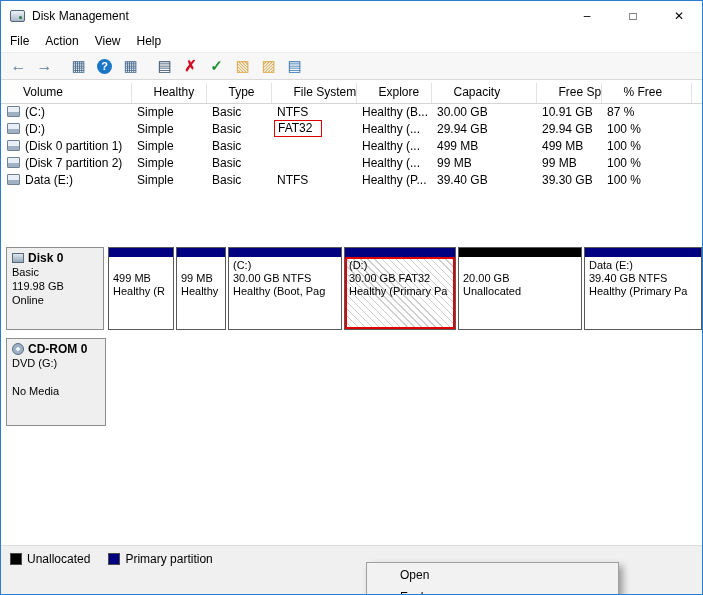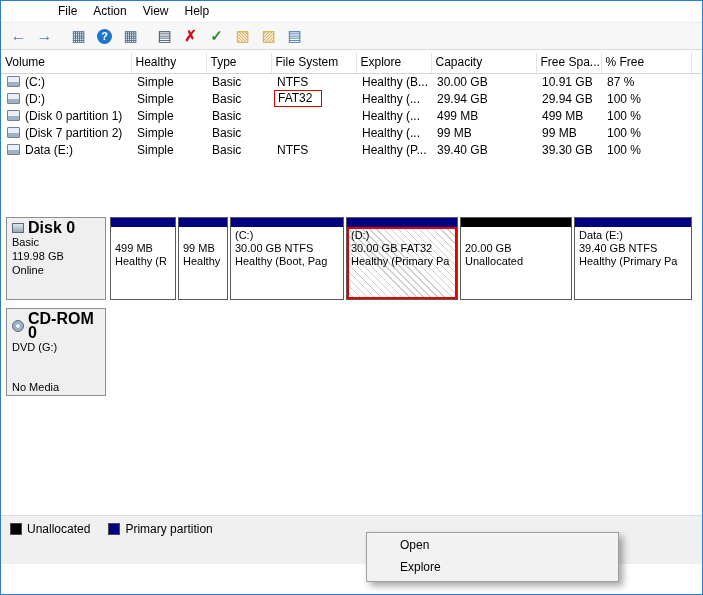--- a/index.html
+++ b/index.html
@@ -12,97 +12,106 @@
   .titlebar { height: 30px; display: flex; align-items: center; background: #fff; }
   .app-icon { width: 15px; height: 12px; margin: 0 7px 0 9px; border: 1px solid #54657a; border-radius: 2px;
               background: linear-gradient(#eef3f8, #a9b9c9); position: relative; }
   .app-icon::after { content: ""; position: absolute; right: 2px; bottom: 2px; width: 3px; height: 3px;
                      background: #2d7d46; border-radius: 50%; }
   .title-text { font-size: 12px; }
   .win-controls { margin-left: auto; display: flex; align-self: stretch; }
   .win-btn { width: 46px; display: flex; align-items: center; justify-content: center; font-size: 12px; }
 
   
-  .menubar { height: 21px; display: flex; align-items: center; padding-left: 1px; background: #fff; margin-left: 48px; }
+  .menubar { height: 21px; display: flex; align-items: center; padding-left: 1px; background: #fff; }
   .menu-item { padding: 2px 8px 3px; }
 
   
   .toolbar { height: 28px; display: flex; align-items: center; gap: 1px; padding-left: 5px;
              background: #f7f7f7; border-top: 1px solid #ececec; border-bottom: 1px solid #d9d9d9; }
   .tb { width: 25px; height: 23px; display: flex; align-items: center; justify-content: center; font-size: 15px; }
   .tb-sep { width: 7px; height: 23px; }
   .tb.nav { color: #5f7f9e; font-size: 16px; }
   .tb.panel { color: #41658a; }
   .help-badge { width: 15px; height: 15px; border-radius: 50%; background: #1c76c8; color: #fff;
                 font-size: 11px; font-weight: bold; display: flex; align-items: center; justify-content: center; }
   .tb.console { color: #2e4a66; }
   .tb.red { color: #cf1020; font-weight: bold; }
   .tb.green { color: #1e8f2e; font-weight: bold; }
   .tb.folder { color: #d7a33b; }
   .tb.blue { color: #2f6fb0; }
 
   
   .volume-pane { height: 164px; background: #fff; padding-top: 3px; }
   table.vol { width: 701px; border-collapse: collapse; table-layout: fixed; }
-  table.vol th { height: 20px; font-weight: normal; text-align: left; padding: 0 0 2px 4px;
+  table.vol th { height: 20px; font-weight: normal; text-align: left; padding: 0 0 2px 22px;
                  border-right: 1px solid #e3e3e3; border-bottom: 1px solid #d5d5d5;
                  background: #fff; white-space: nowrap; overflow: hidden; }
   table.vol th.filler { border-right: none; }
   table.vol td { height: 17px; padding: 0 0 0 6px; white-space: nowrap; overflow: hidden; font-size: 12px; }
   .vol-icon { display: inline-block; width: 13px; height: 11px; margin-right: 5px; vertical-align: -1px;
               border: 1px solid #6f8193; border-radius: 1px;
               background: linear-gradient(#e9eff6 55%, #9fb1c3 55%); }
   .red-box { display: inline-block; border: 1px solid #e00000; padding: 0 9px 1px 3px; margin-left: -3px; }
 
   
   .graph-pane { height: 301px; background: #fff; padding: 3px 0 0 5px; position: relative; }
   .disk-row { display: flex; align-items: flex-start; }
   .disk-row + .disk-row { margin-top: 8px; }
   .disk-hdr { width: 100px; height: 83px; border: 1px solid #8e8e8e; background: #efefef;
               padding: 3px 5px; font-size: 11px; line-height: 14px; }
   .cdrom .disk-hdr { height: 88px; }
-  .dname { font-weight: bold; font-size: 16px; display: flex; align-items: center; gap: 4px; }
+  .dname { font-weight: bold; font-size: 12px; display: flex; align-items: center; gap: 4px; }
   .disk-icon { width: 12px; height: 10px; border: 1px solid #5a6b7e; flex: 0 0 12px;
                background: linear-gradient(#dfe7ee, #97a9bb); }
   .cd-icon { width: 12px; height: 12px; border-radius: 50%; border: 1px solid #5a6b7e; flex: 0 0 12px;
              background: radial-gradient(circle, #eef4fa 0 2px, #9db1c6 2px 6px); }
-  .cd-status { margin-top: 26px; }
+  .cd-status { margin-top: 14px; }
 
   .parts { display: flex; margin-left: 4px; }
   .part { height: 83px; border: 1px solid #5a5a5a; background: #fff; margin-left: 2px;
           display: flex; flex-direction: column; overflow: hidden; }
   .part:first-child { margin-left: 0; }
   .pbar { flex: 0 0 9px; background: #000080; }
   .part.unalloc .pbar { background: #000000; }
   .pbody { flex: 1; padding: 2px 3px 0 4px; font-size: 11px; line-height: 13px; white-space: nowrap; overflow: hidden; }
   .pl { height: 13px; }
   .part.selected .pbody {
       background-image: repeating-linear-gradient(45deg, rgba(90,90,90,.30) 0 1px, transparent 1px 5px);
       box-shadow: inset 0 0 0 2px #e00000; }
   .pw1 { width: 66px; } .pw2 { width: 50px; } .pw3 { width: 114px; }
-  .pw4 { width: 112px; } .pw5 { width: 112px; } .pw6 { width: 118px; }
+  .pw4 { width: 112px; } .pw5 { width: 124px; } .pw6 { width: 118px; }
 
   
   .bottom-bar { height: 49px; background: #f0f0f0; border-top: 1px solid #dcdcdc;
                 padding: 6px 9px; display: flex; gap: 18px; align-items: flex-start; }
   .legend-item { display: flex; align-items: center; gap: 5px; }
   .swatch { width: 12px; height: 12px; border: 1px solid #4a4a4a; }
   .swatch.black { background: #000000; }
   .swatch.navy { background: #000080; }
 
   
   .context-menu { position: absolute; left: 365px; top: 318px; width: 253px; background: #f2f2f2;
                   border: 1px solid #a0a0a0; box-shadow: 4px 4px 7px rgba(0,0,0,.35); padding: 2px 0; z-index: 10; }
   .cm-item { height: 22px; line-height: 21px; padding-left: 33px; white-space: nowrap; }
 </style>
 </head>
 <body>
 
 <div class="window">
 
+  <div class="titlebar">
+    <span class="app-icon"></span>
+    <span class="title-text">Disk Management</span>
+    <div class="win-controls">
+      <div class="win-btn">–</div>
+      <div class="win-btn">□</div>
+      <div class="win-btn">✕</div>
+    </div>
+  </div>
 
   <div class="menubar">
     <span class="menu-item">File</span>
     <span class="menu-item">Action</span>
     <span class="menu-item">View</span>
     <span class="menu-item">Help</span>
   </div>
 
   <div class="toolbar">
     <span class="tb nav">←</span>

